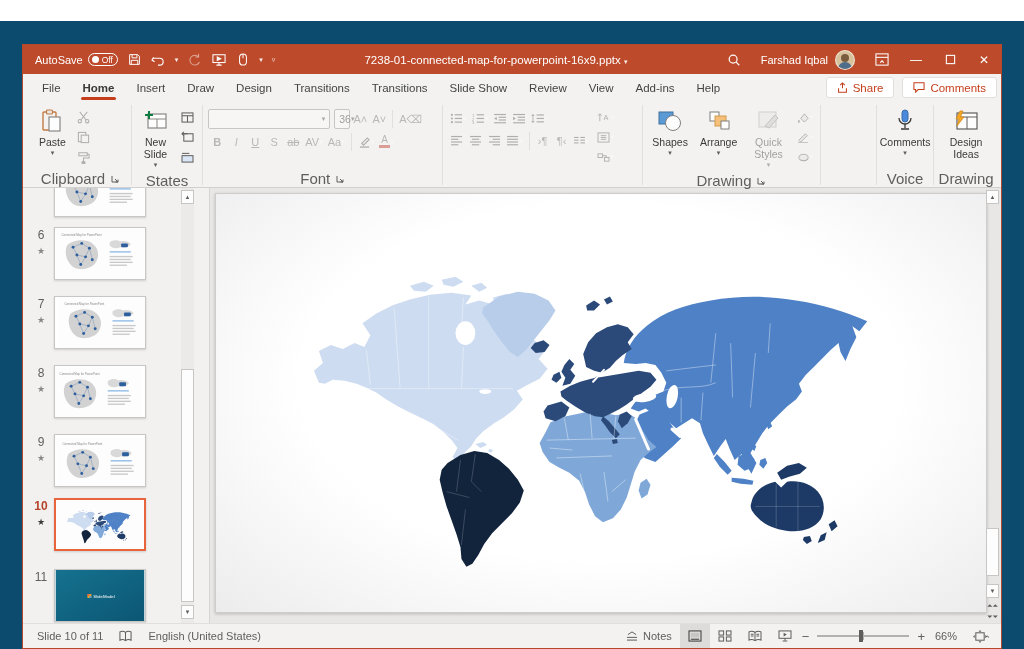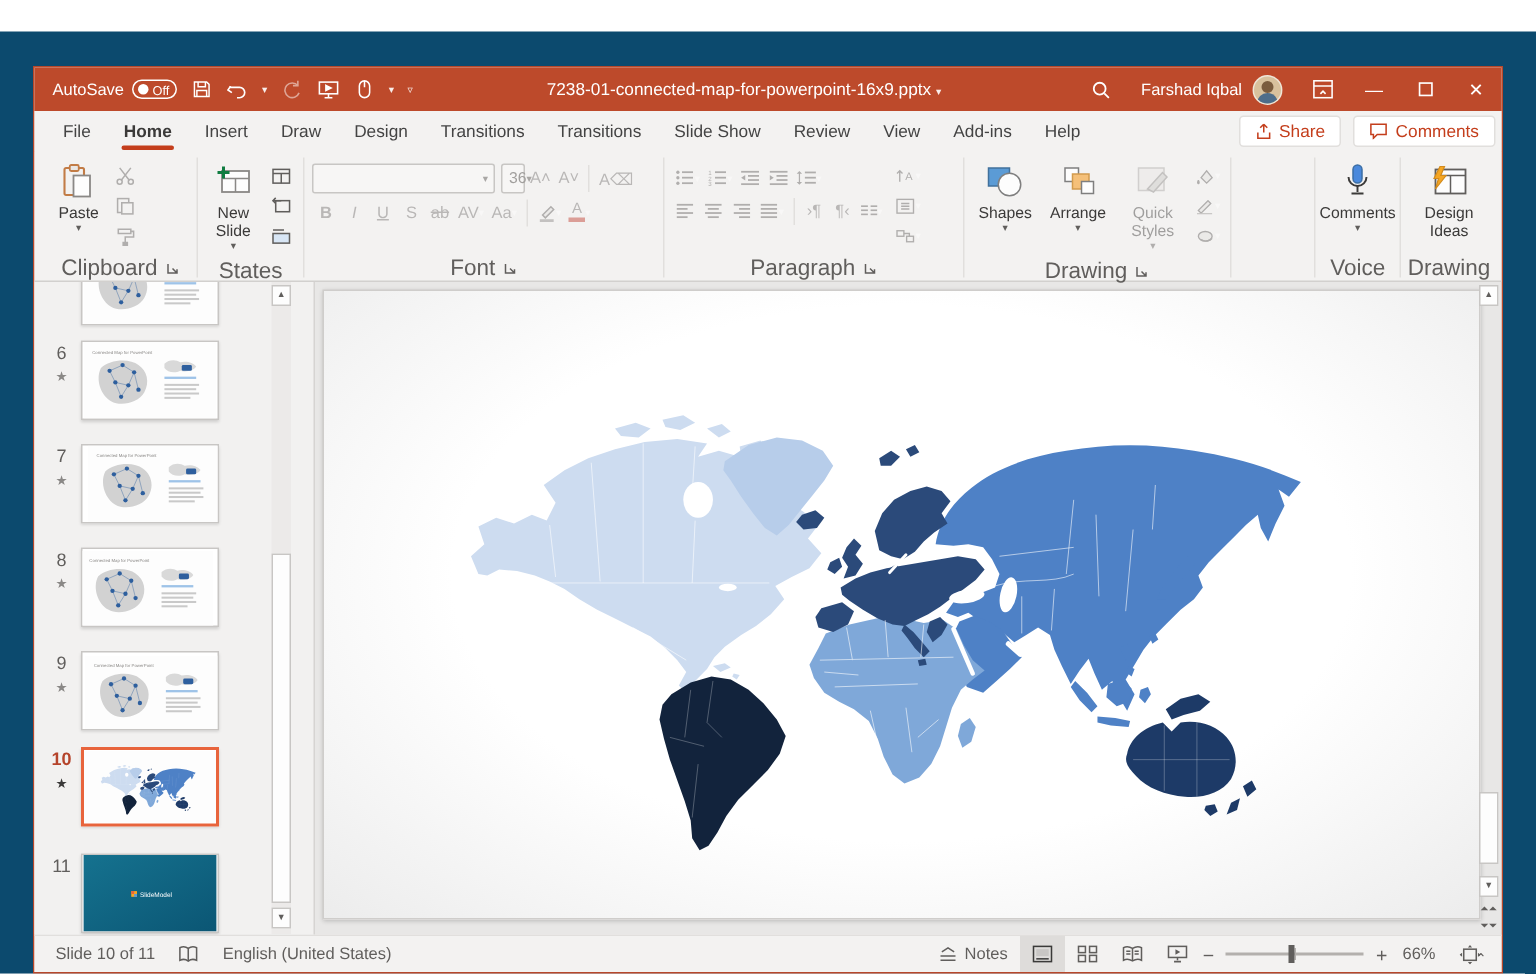--- a/index.html
+++ b/index.html
@@ -559,28 +559,20 @@
             <span class="sbtn disabled">
                 <svg width="13" height="11" viewBox="0 0 14 12" fill="none" stroke="#605e5c" stroke-width="1">
                   <rect x="1" y="2" width="5" height="4"></rect>
                   <rect x="8" y="6" width="5" height="4"></rect>
                   <path d="M6 4 h4 v2"></path>
                 </svg>
                 <span class="caret">▾</span>
               </span>
           </div>
         </div>
-        <div class="glabel">
-            <span>Paragraph</span>
-          <span class="launcher">
-              <svg width="8" height="8" viewBox="0 0 8 8" fill="none" stroke="#605e5c" stroke-width="1">
-                <path d="M1 1 v6 h6 M4 4 l3 3 M7 4.5 V7 H4.5"></path>
-              </svg>
-            </span>
-        </div>
       </div>
       <div class="gsep"></div>
 
       <div class="rgroup" style="width:184px">
         <div class="content">
           <div class="bigbtn">
             <span class="bicon">
               <svg width="26" height="22" viewBox="0 0 26 22">
                   <rect x="2" y="2" width="14" height="12" fill="#5b9bd5" stroke="#41719c" stroke-width="1"></rect>
                   <circle cx="16" cy="13" r="7.5" fill="#fdfdfd" stroke="#7f7f7f" stroke-width="1"></circle>

